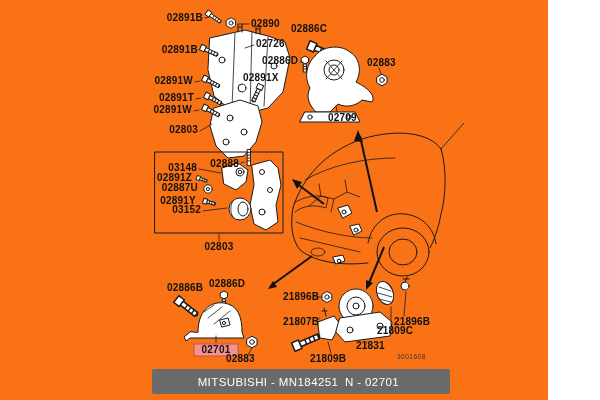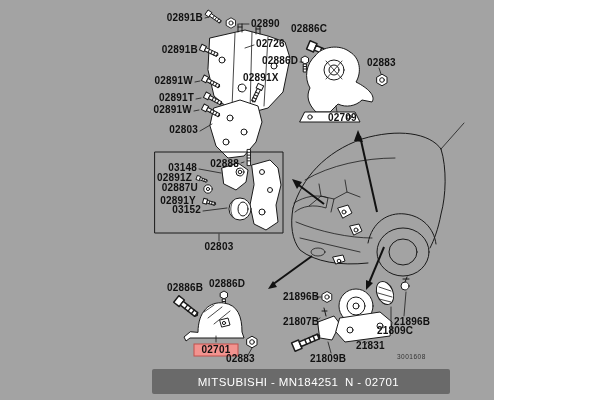--- a/index.html
+++ b/index.html
@@ -1,16 +1,16 @@
 <!DOCTYPE html>
 <html><head>
 <meta charset="utf-8">
 <style>
   html,body{margin:0;padding:0;background:#fff;}
-  .stage{position:relative;width:494px;height:400px;background:#a3a3a3;overflow:hidden;
+  .stage{position:relative;width:548px;height:400px;background:#f97316;overflow:hidden;
          font-family:"Liberation Sans",sans-serif;}
   svg{position:absolute;left:0;top:0;}
   .ln{stroke:#1a1a1a;stroke-width:1;fill:none;stroke-linecap:round;stroke-linejoin:round;}
   .fillw{fill:#ffffff;}
   .thin{stroke-width:0.8;}
   .arrow{stroke:#111;stroke-width:2;fill:none;}
   .ahead{fill:#111;stroke:none;}
   .lbl{font-family:"Liberation Sans",sans-serif;font-size:10px;font-weight:bold;
        fill:#111;letter-spacing:0.2px;}
   .sheet{font-family:"Liberation Sans",sans-serif;font-size:6.5px;fill:#333;letter-spacing:0.5px;}

